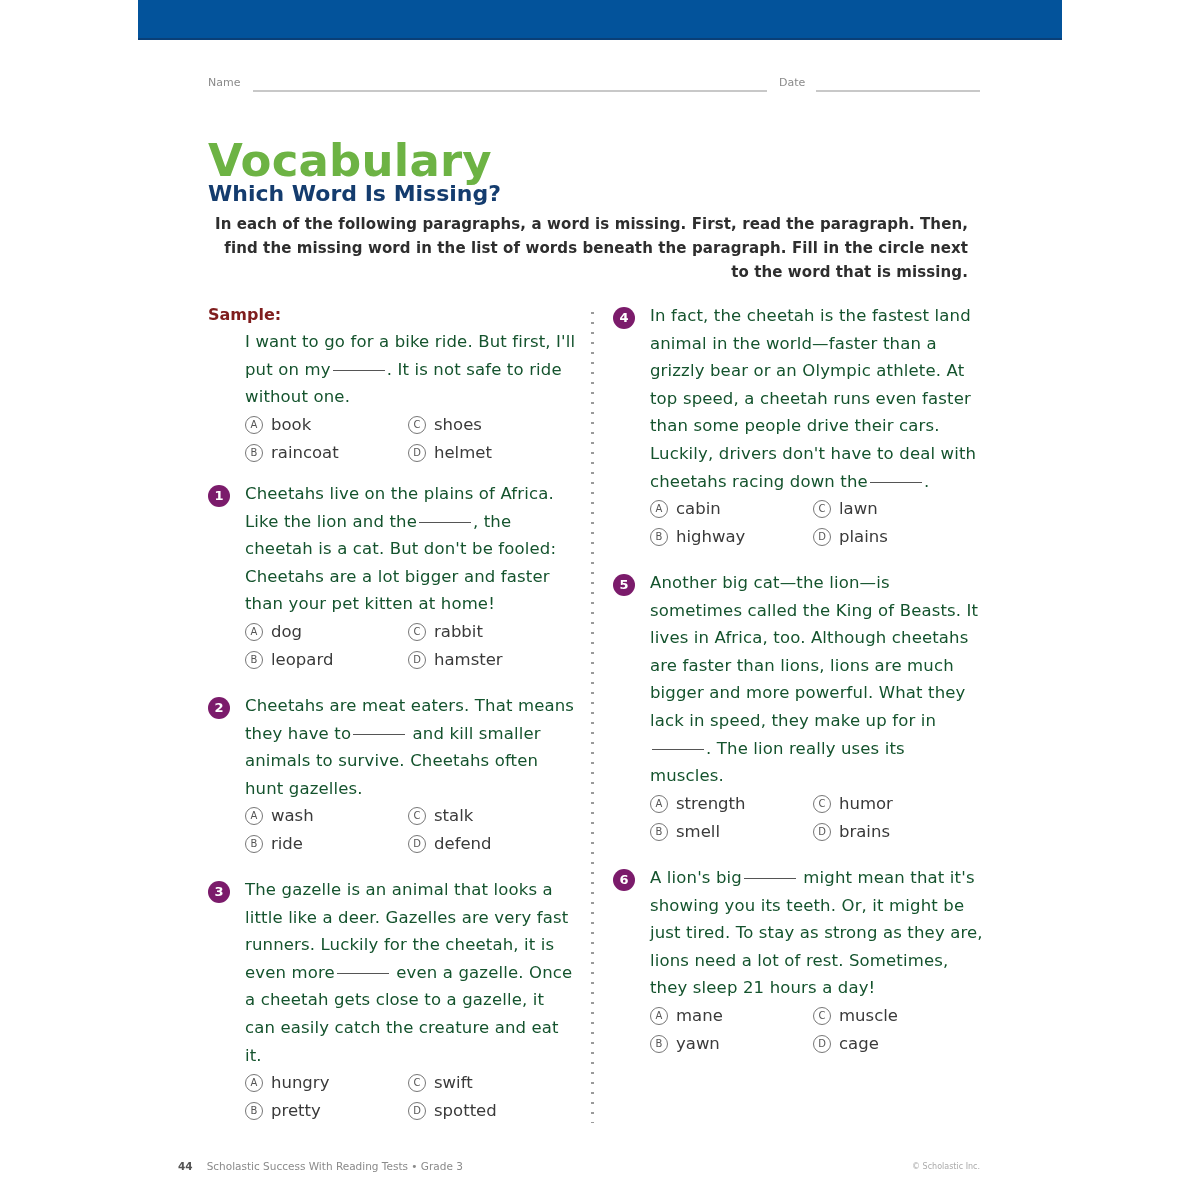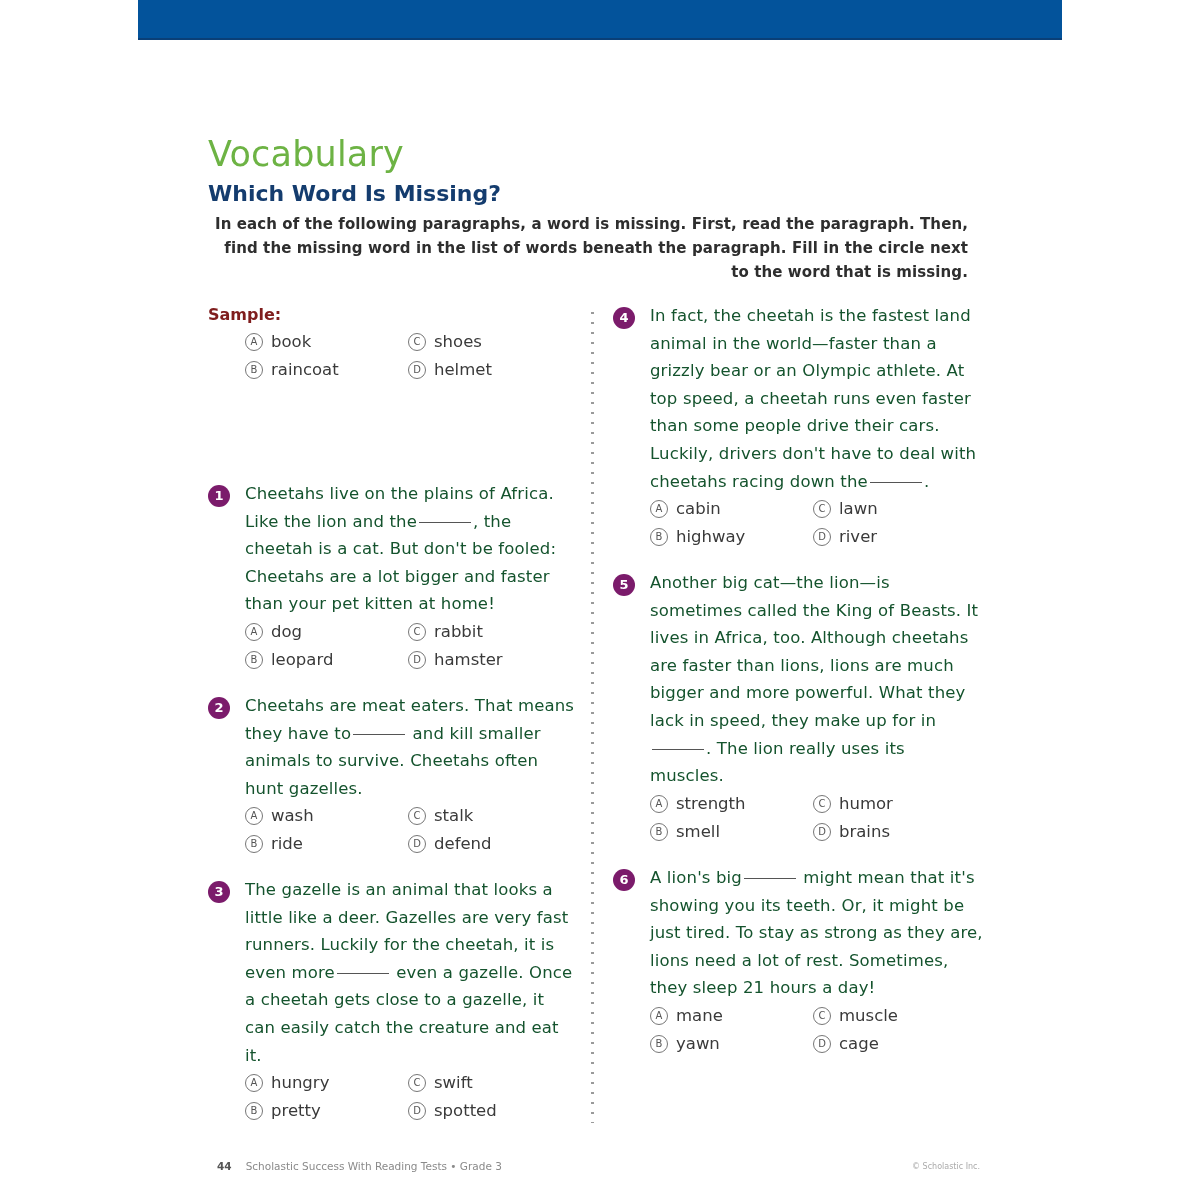--- a/index.html
+++ b/index.html
@@ -6,21 +6,21 @@
     html, body { width: 1200px; height: 1200px; background: #ffffff; overflow: hidden; }
     body { font-family: "DejaVu Sans", sans-serif; color: #3a3a3a; position: relative; }
 
     .page { position: absolute; left: 138px; top: 0; width: 924px; height: 1200px; background: #fff; }
     .top-band { position: absolute; left: 0; top: 0; width: 924px; height: 40px; background: #03539b; border-bottom: 2px solid #0a3f77; }
 
     .name-row { position: absolute; left: 70px; top: 76px; width: 775px; height: 20px; font-size: 11px; color: #8a8a8a; }
     .name-row .lbl { position: absolute; top: 0; }
     .name-row .line { position: absolute; top: 14px; height: 2px; background: #c8c8c8; }
 
-    .title { position: absolute; left: 70px; top: 134px; font-size: 35px; font-weight: normal; color: #6db344; letter-spacing: 0.2px; }
+    .title { position: absolute; left: 70px; top: 134px; font-size: 45px; font-weight: bold; color: #6db344; letter-spacing: 0.2px; }
     .subtitle { position: absolute; left: 70px; top: 181px; font-size: 22px; font-weight: bold; color: #143c6e; }
     .instructions { position: absolute; left: 70px; top: 212px; width: 760px; font-size: 15px; line-height: 24px; color: #2e2e2e; font-weight: bold; letter-spacing: 0.1px; text-align: right; }
 
     .divider { position: absolute; left: 453px; top: 308px; width: 3px; height: 815px;
       background-image: radial-gradient(circle, #9a9a9a 1.2px, transparent 1.4px);
       background-size: 3px 10px; background-repeat: repeat-y; }
 
     .col { position: absolute; }
     .col-left { left: 70px; width: 370px; }
 
@@ -28,39 +28,48 @@
     .question { position: absolute; width: 370px; }
     .q-num { position: absolute; left: 0; top: 5px; width: 22px; height: 22px; border-radius: 50%;
       background: #7b1b6b; color: #fff; font-size: 13px; font-weight: bold; text-align: center; line-height: 22px; }
     .q-text { margin-left: 37px; font-size: 16.5px; line-height: 27.6px; color: #14532d; letter-spacing: 0.15px; }
     .blank { display: inline-block; width: 52px; border-bottom: 1.5px solid #555; height: 1px; vertical-align: middle; margin: 0 2px; }
     .choices { margin-left: 37px; display: grid; grid-template-columns: 163px 160px; row-gap: 0; }
     .choice { display: flex; align-items: center; font-size: 16.5px; line-height: 28px; color: #3a3a3a; cursor: pointer; }
     .bubble { display: inline-block; width: 18px; height: 18px; border: 1.3px solid #777; border-radius: 50%;
       font-size: 10px; text-align: center; line-height: 16px; color: #555; margin-right: 8px; flex-shrink: 0; }
 
-    .footer-left { position: absolute; left: 40px; top: 1160px; font-size: 10.5px; color: #8a8a8a; margin-left: 39px; }
+    .footer-left { position: absolute; left: 40px; top: 1160px; font-size: 10.5px; color: #8a8a8a; }
     .footer-left .pg { color: #555; font-weight: bold; margin-right: 14px; }
     .footer-right { position: absolute; right: 82px; top: 1162px; font-size: 8px; color: #aaa; }
   </style>
 </head>
 <body>
 
 <div class="page">
   <div class="top-band"></div>
 
+  <div class="name-row">
+    <span class="lbl" style="left:0;">Name</span>
+    <span class="line" style="left:45px; width:514px;"></span>
+    <span class="lbl" style="left:571px;">Date</span>
+    <span class="line" style="left:608px; width:164px;"></span>
+  </div>
 
   <div class="title">Vocabulary</div>
   <div class="subtitle">Which Word Is Missing?</div>
   <div class="instructions">In each of the following paragraphs, a word is missing. First, read the paragraph. Then, find the missing word in the list of words beneath the paragraph. Fill in the circle next to the word that is missing.</div>
 
   <div class="divider"></div>
 
   <div class="col col-left" style="top:302px;">
     <div class="sample-label">Sample:</div>
+    <div class="q-text" style="margin-left:37px;">
+      <span>I want to go for a bike ride. But first, I'll put on my</span><span class="blank"></span><span>. It is not safe to ride without one.</span>
+    </div>
     <div class="choices">
       <div class="choice">
           <span class="bubble">A</span>
           <span>book</span>
         </div>
       <div class="choice">
           <span class="bubble">C</span>
           <span>shoes</span>
         </div>
       <div class="choice">
@@ -162,21 +171,21 @@
       <div class="choice">
           <span class="bubble">C</span>
           <span>lawn</span>
         </div>
       <div class="choice">
           <span class="bubble">B</span>
           <span>highway</span>
         </div>
       <div class="choice">
           <span class="bubble">D</span>
-          <span>river</span>
+          <span>plains</span>
         </div>
     </div>
   </div>
 
   <div class="question" style="left:475px; top:569px;">
     <div class="q-num">5</div>
     <div class="q-text">
       <span>Another big cat—the lion—is sometimes called the King of Beasts. It lives in Africa, too. Although cheetahs are faster than lions, lions are much bigger and more powerful. What they lack in speed, they make up for in</span><span class="blank"></span><span>. The lion really uses its muscles.</span>
     </div>
     <div class="choices">

